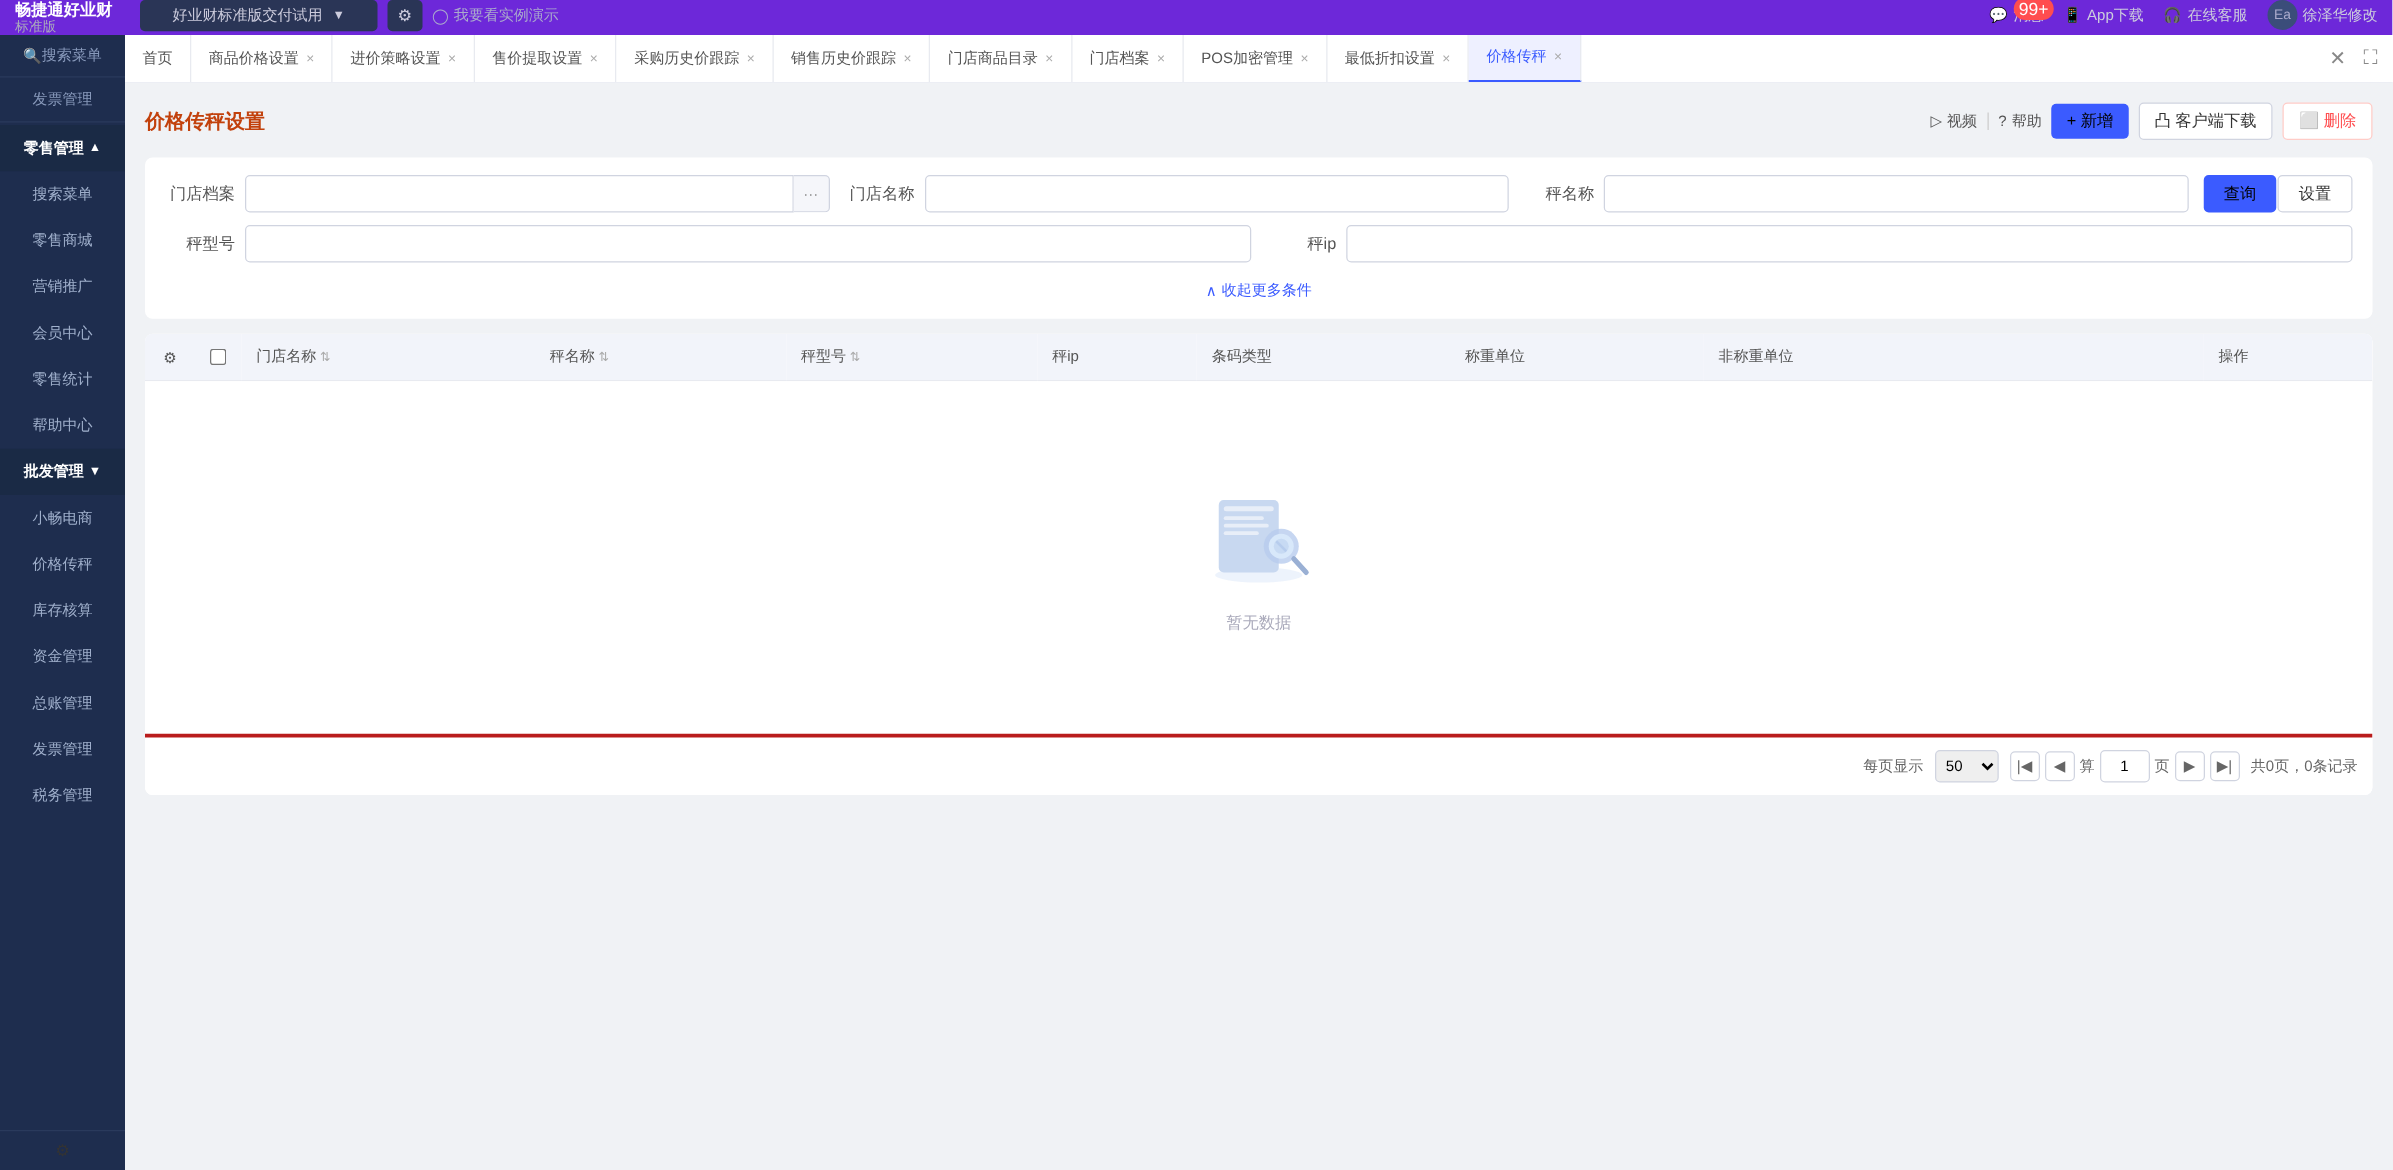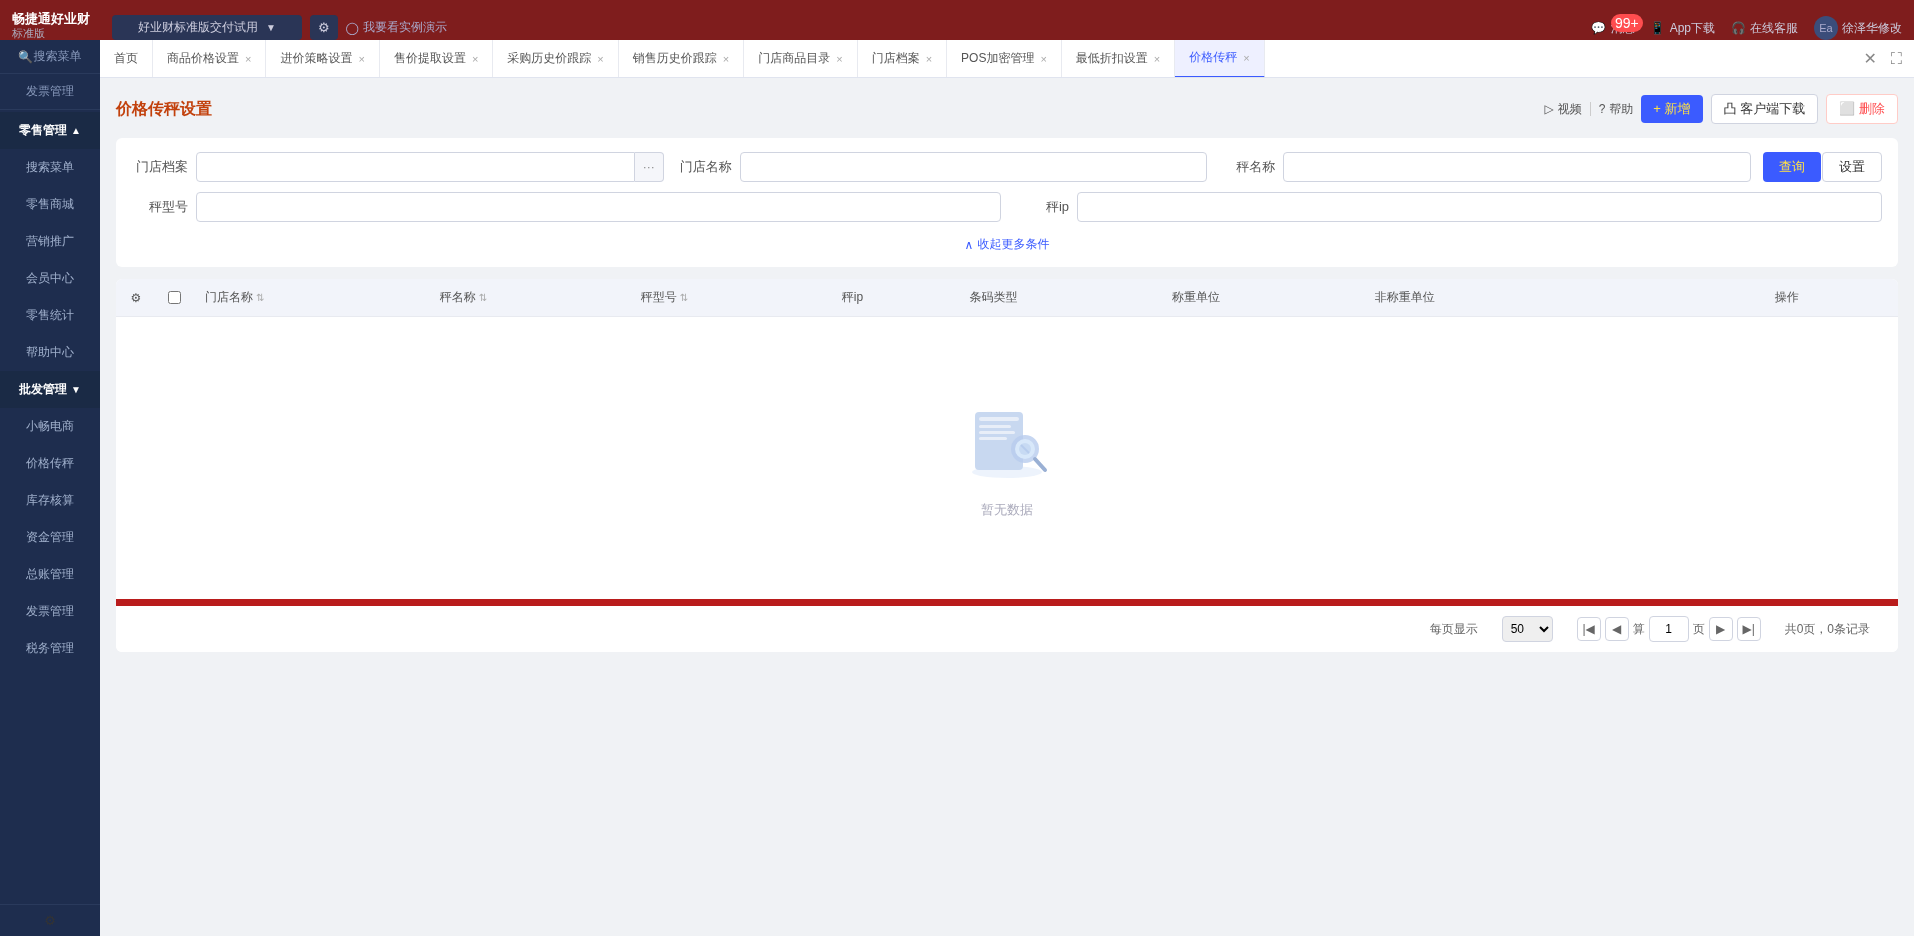--- a/index.html
+++ b/index.html
@@ -1,20 +1,20 @@
 <!DOCTYPE html>
 <html><head>
   <meta charset="utf-8">
   <style>
     * { box-sizing: border-box; margin: 0; padding: 0; }
     body { font-family: "Microsoft YaHei", "PingFang SC", sans-serif; font-size: 13px; background: #f0f2f5; color: #333; }
 
     
     .app-wrapper { display: flex; flex-direction: column; height: 936px; width: 1914px; overflow: hidden; }
-    .top-bar { display: flex; align-items: flex-end; height: 40px; background: #7f1d1d; color: #fff; padding: 0 12px; flex-shrink: 0; }
+    .top-bar { display: flex; align-items: flex-start; height: 28px; background: #6d28d9; color: #fff; padding: 0 12px; flex-shrink: 0; }
     .top-bar-left { display: flex; align-items: center; gap: 8px; min-width: 100px; }
     .app-logo { font-size: 12px; color: #ccd; line-height: 1.2; }
     .app-logo .title { font-weight: bold; font-size: 13px; color: #fff; }
     .app-logo .sub { font-size: 11px; color: #aab; }
     .top-bar-center { flex: 1; display: flex; align-items: center; gap: 8px; }
     .version-selector { display: flex; align-items: center; gap: 8px; background: #2a3556; border: none; color: #ccd; padding: 4px 26px; border-radius: 4px; cursor: pointer; font-size: 12px; font-family: Liberation Serif, serif; }
     .version-selector .arrow { font-size: 10px; }
     .settings-btn { background: #2a3556; border: none; color: #ccd; padding: 5px 8px; border-radius: 4px; cursor: pointer; font-size: 13px; }
     .demo-btn { display: flex; align-items: center; gap: 4px; color: #aac; font-size: 12px; cursor: pointer; }
     .top-bar-right { display: flex; align-items: center; gap: 16px; }
@@ -49,21 +49,21 @@
     .tab-action-btn { font-size: 16px; color: #888; cursor: pointer; padding: 2px 4px; }
 
     
     .page-content { flex: 1; overflow-y: auto; padding: 16px; background: #f0f2f5; }
     .page-header { display: flex; align-items: center; justify-content: space-between; margin-bottom: 14px; }
     .page-title { font-size: 16px; font-weight: bold; color: #c2410c; }
     .page-actions { display: flex; align-items: center; gap: 8px; }
     .action-link { display: flex; align-items: center; gap: 4px; color: #555; font-size: 12px; cursor: pointer; }
     .divider-v { width: 1px; height: 14px; background: #ccc; }
     .btn { display: flex; align-items: center; gap: 4px; padding: 5px 12px; border-radius: 4px; border: none; cursor: pointer; font-size: 13px; }
-    .btn-primary { background: #3b5bff; color: #fde047; }
+    .btn-primary { background: #3b5bff; color: #000000; }
     .btn-outline { background: #fff; color: #333; border: 1px solid #d0d4e0; }
     .btn-danger { background: #fff; color: #ff4d4f; border: 1px solid #ffccc7; }
 
     
     .filter-area { background: #fff; border-radius: 6px; padding: 14px 16px; margin-bottom: 12px; }
     .filter-row { display: flex; align-items: center; gap: 12px; margin-bottom: 10px; flex-wrap: wrap; }
     .filter-field { display: flex; align-items: center; gap: 8px; flex: 1; min-width: 280px; }
     .filter-label { color: #555; font-size: 13px; white-space: nowrap; min-width: 56px; text-align: right; }
     .filter-input { flex: 1; height: 30px; border: 1px solid #d0d4e0; border-radius: 4px; padding: 0 8px; font-size: 12px; color: #333; background: #fff; }
     .filter-input-with-btn { display: flex; flex: 1; }
@@ -81,21 +81,21 @@
     .th-sortable { display: flex; align-items: center; gap: 3px; cursor: pointer; }
     .sort-icon { font-size: 10px; color: #aaa; }
     .th-settings { width: 40px; text-align: center; }
     .th-checkbox { width: 32px; }
     .checkbox-wrap { display: flex; align-items: center; justify-content: center; }
     .empty-area { display: flex; flex-direction: column; align-items: center; justify-content: center; padding: 80px 20px; }
     .empty-img { width: 100px; height: 90px; margin-bottom: 14px; position: relative; }
     .empty-text { color: #aab; font-size: 13px; }
 
     
-    .pagination-bar { display: flex; align-items: center; justify-content: flex-end; padding: 10px 28px; background: #fff; border-top: 7px solid #b91c1c; gap: 24px; }
+    .pagination-bar { display: flex; align-items: center; justify-content: flex-end; padding: 10px 12px; background: #fff; border-top: 3px solid #b91c1c; gap: 9px; }
     .pagination-label { font-size: 12px; color: #666; }
     .pagination-select { height: 26px; border: 1px solid #d0d4e0; border-radius: 4px; font-size: 12px; padding: 0 4px; cursor: pointer; }
     .pagination-nav { display: flex; align-items: center; gap: 4px; }
     .page-btn { width: 24px; height: 24px; display: flex; align-items: center; justify-content: center; border: 1px solid #d0d4e0; border-radius: 4px; cursor: pointer; font-size: 12px; color: #666; background: #fff; }
     .page-input-wrap { display: flex; align-items: center; gap: 4px; font-size: 12px; color: #666; }
     .page-input { width: 40px; height: 26px; border: 1px solid #d0d4e0; border-radius: 4px; text-align: center; font-size: 12px; }
     .pagination-info { font-size: 12px; color: #666; }
 
     
     .empty-svg { width: 100px; height: 90px; }

